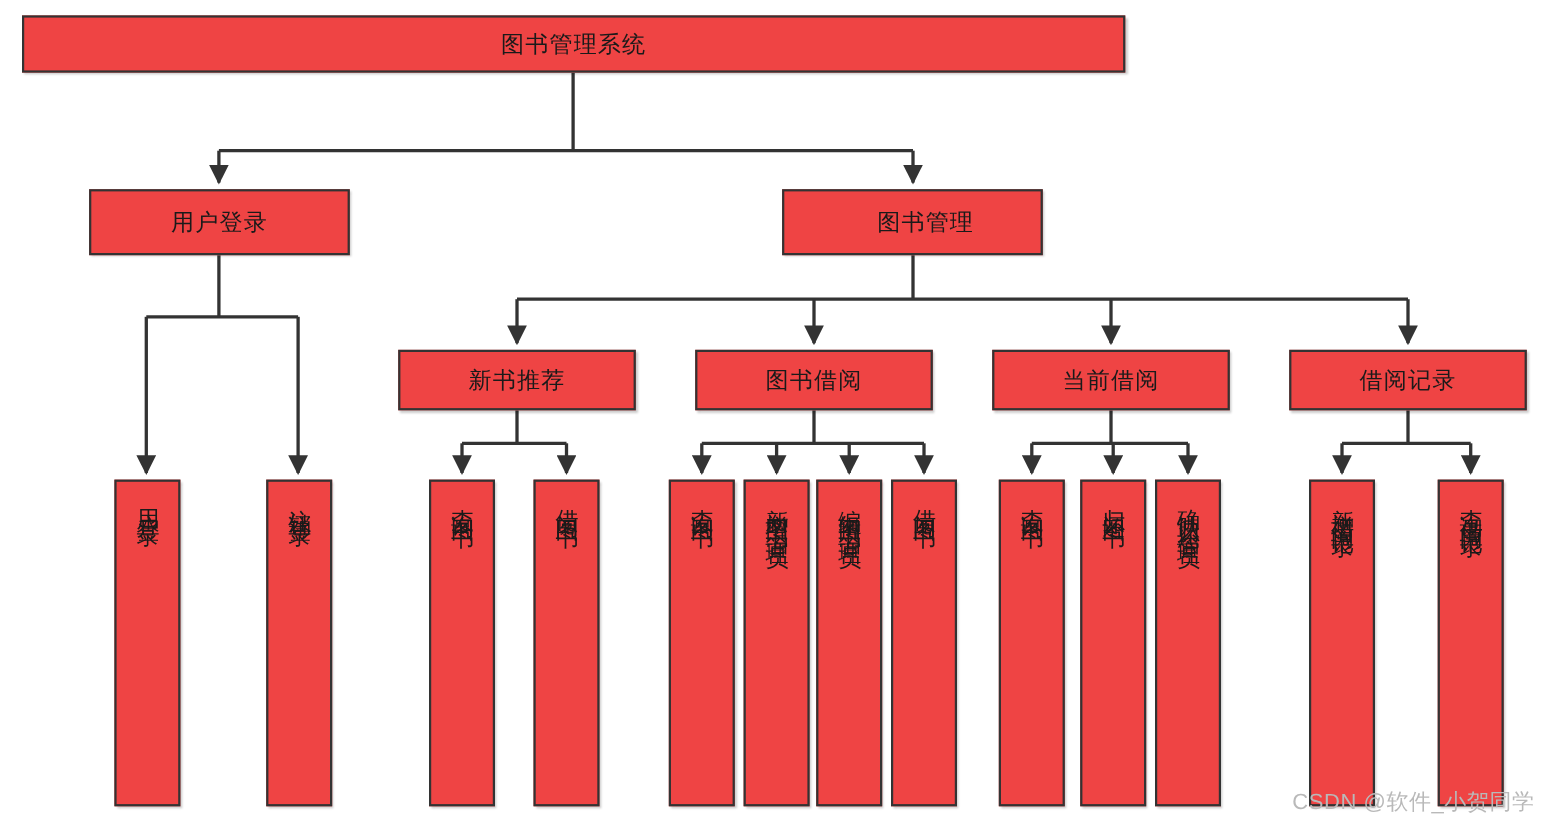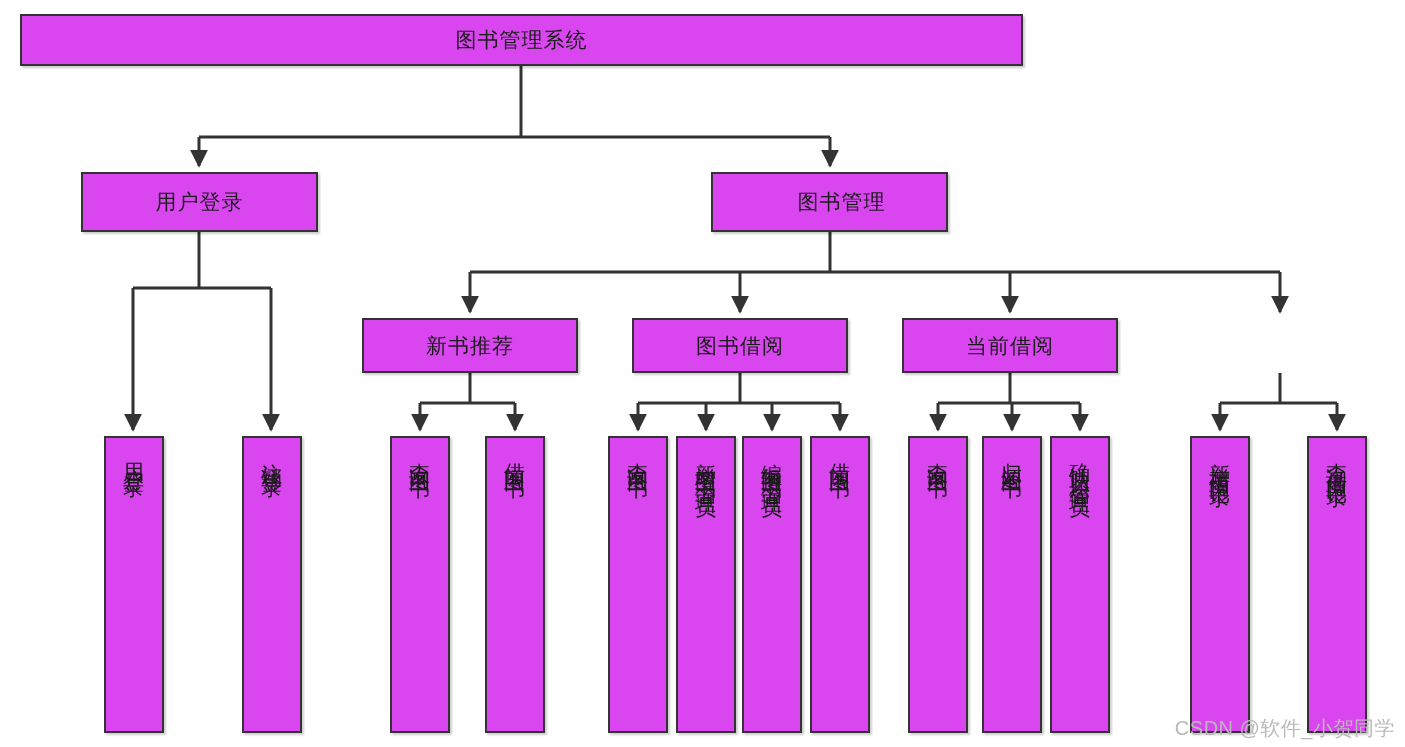--- a/index.html
+++ b/index.html
@@ -21,21 +21,21 @@
     position: absolute;
     left: 0;
     top: 0;
     width: 1405px;
     height: 747px;
     pointer-events: none;
   }
   .node {
     position: absolute;
     box-sizing: border-box;
-    background: #d946ef;
+    background: #ef4444;
     border: 2px solid #333333;
     box-shadow: 2px 2px 2px rgba(0,0,0,0.20);
     display: flex;
     align-items: center;
     justify-content: center;
     color: #1a1a1a;
   }
   .node.h-node {
     font-size: 21px;
     letter-spacing: 1px;
@@ -135,20 +135,23 @@
 
   <div class="node h-node" style="left:362px; top:318px; width:216px; height:55px;">
     <span class="htext">新书推荐</span>
   </div>
   <div class="node h-node" style="left:902px; top:318px; width:216px; height:55px;">
     <span class="htext">当前借阅</span>
   </div>
   <div class="node h-node" style="left:632px; top:318px; width:216px; height:55px;">
     <span class="htext">图书借阅</span>
   </div>
+  <div class="node h-node" style="left:1172px; top:318px; width:216px; height:55px;">
+    <span class="htext">借阅记录</span>
+  </div>
 
   <div class="node v-node" style="left:104px; top:436px; width:60px; height:297px;">
     <span class="vtext">用户登录</span>
   </div>
   <div class="node v-node" style="left:242px; top:436px; width:60px; height:297px;">
     <span class="vtext">注销登录</span>
   </div>
 
   <div class="node v-node" style="left:390px; top:436px; width:60px; height:297px;">
     <span class="vtext">查询图书</span>

